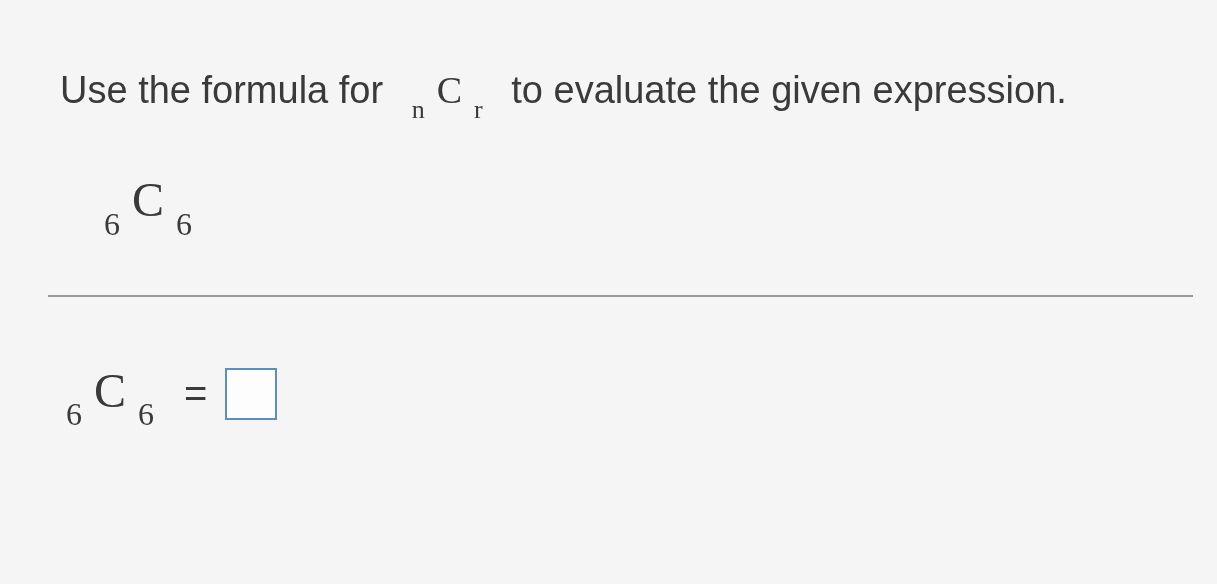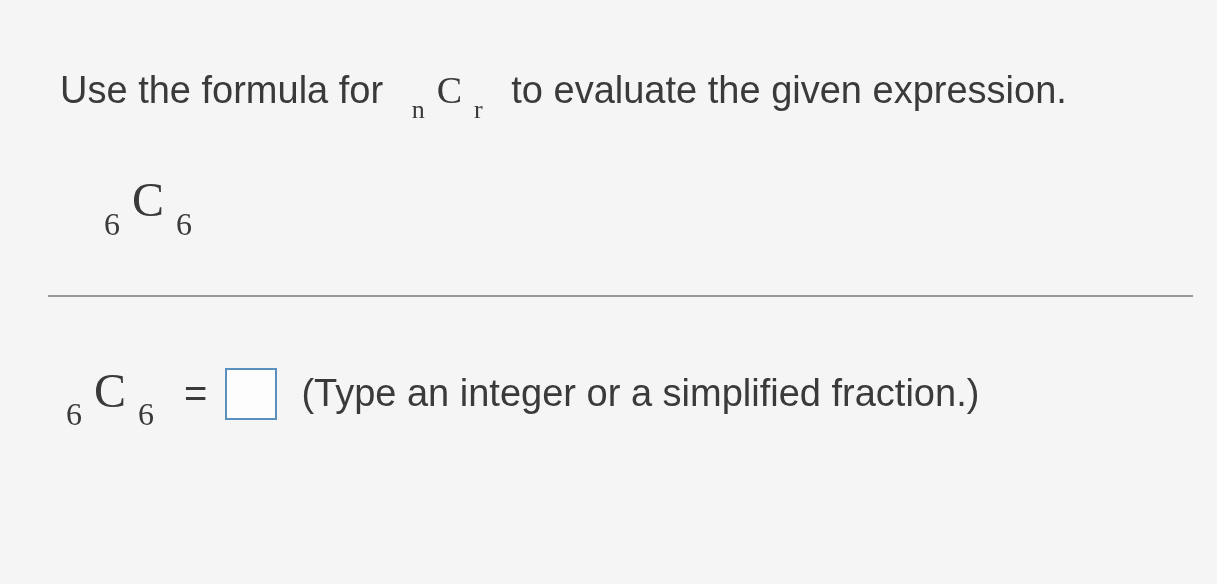--- a/index.html
+++ b/index.html
@@ -108,16 +108,15 @@
   </div>
 
   <hr class="divider">
 
   <div class="answer-row">
     <span class="answer-expr">
       <span class="sub-pre">6</span><span>C</span><span class="sub-post">6</span>
     </span>
     <span class="equals">=</span>
     <input type="text" class="answer-input" value="" style="">
-    <span class="hint">(Type an integer or a simplified fraction.)</span>
   </div>
 
 </div>
 
 </body></html>

